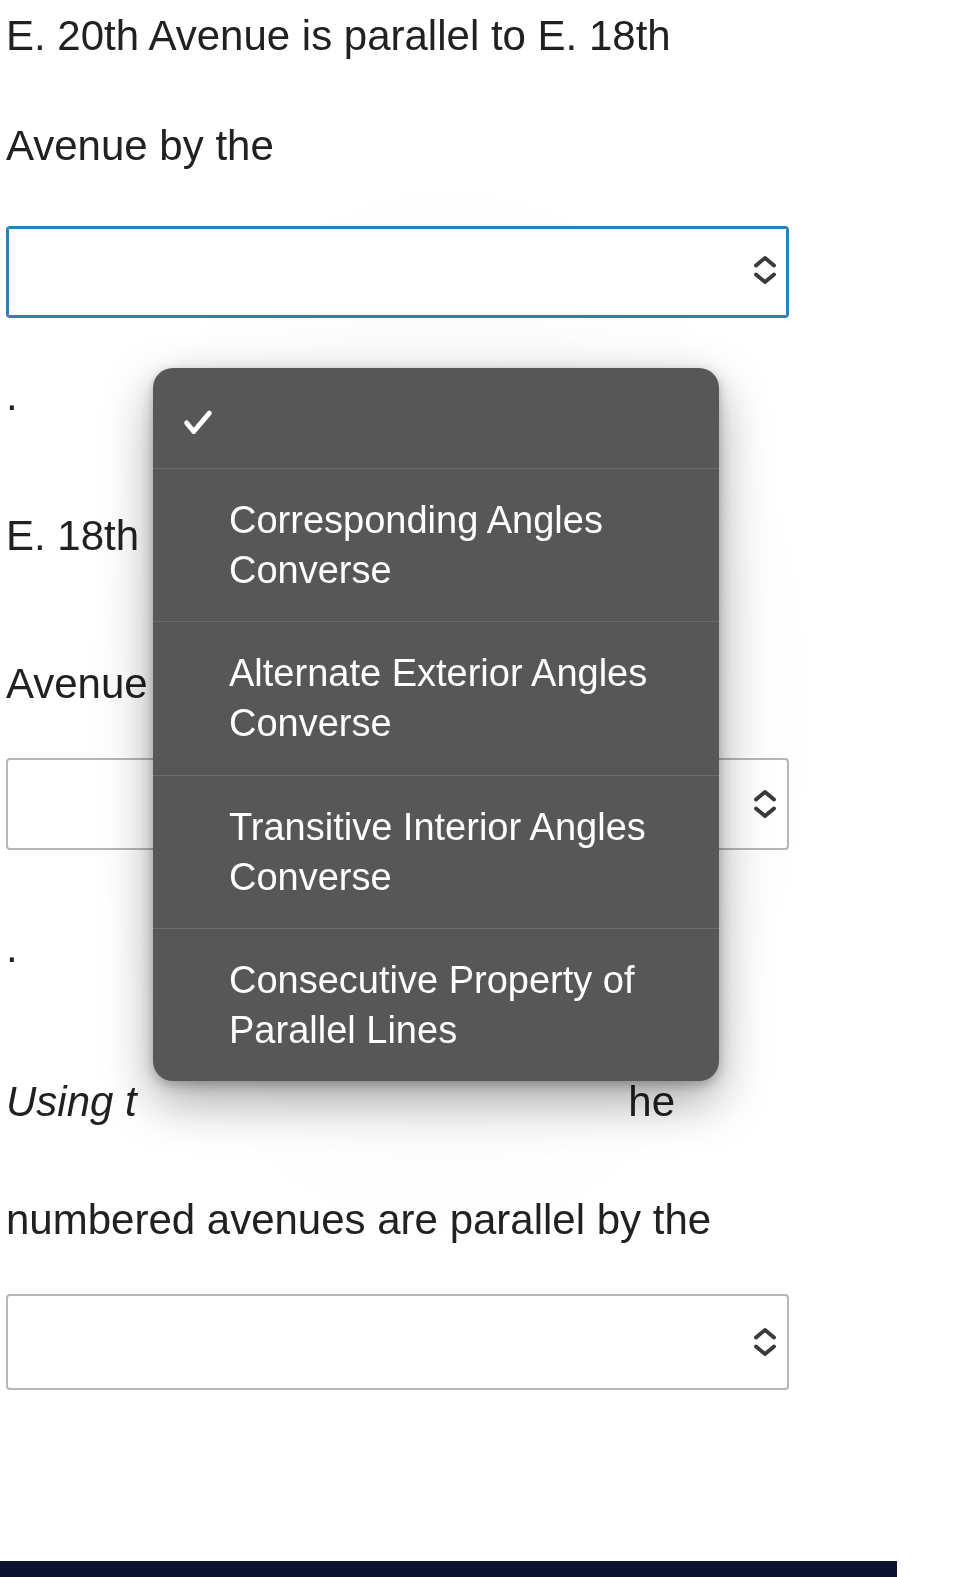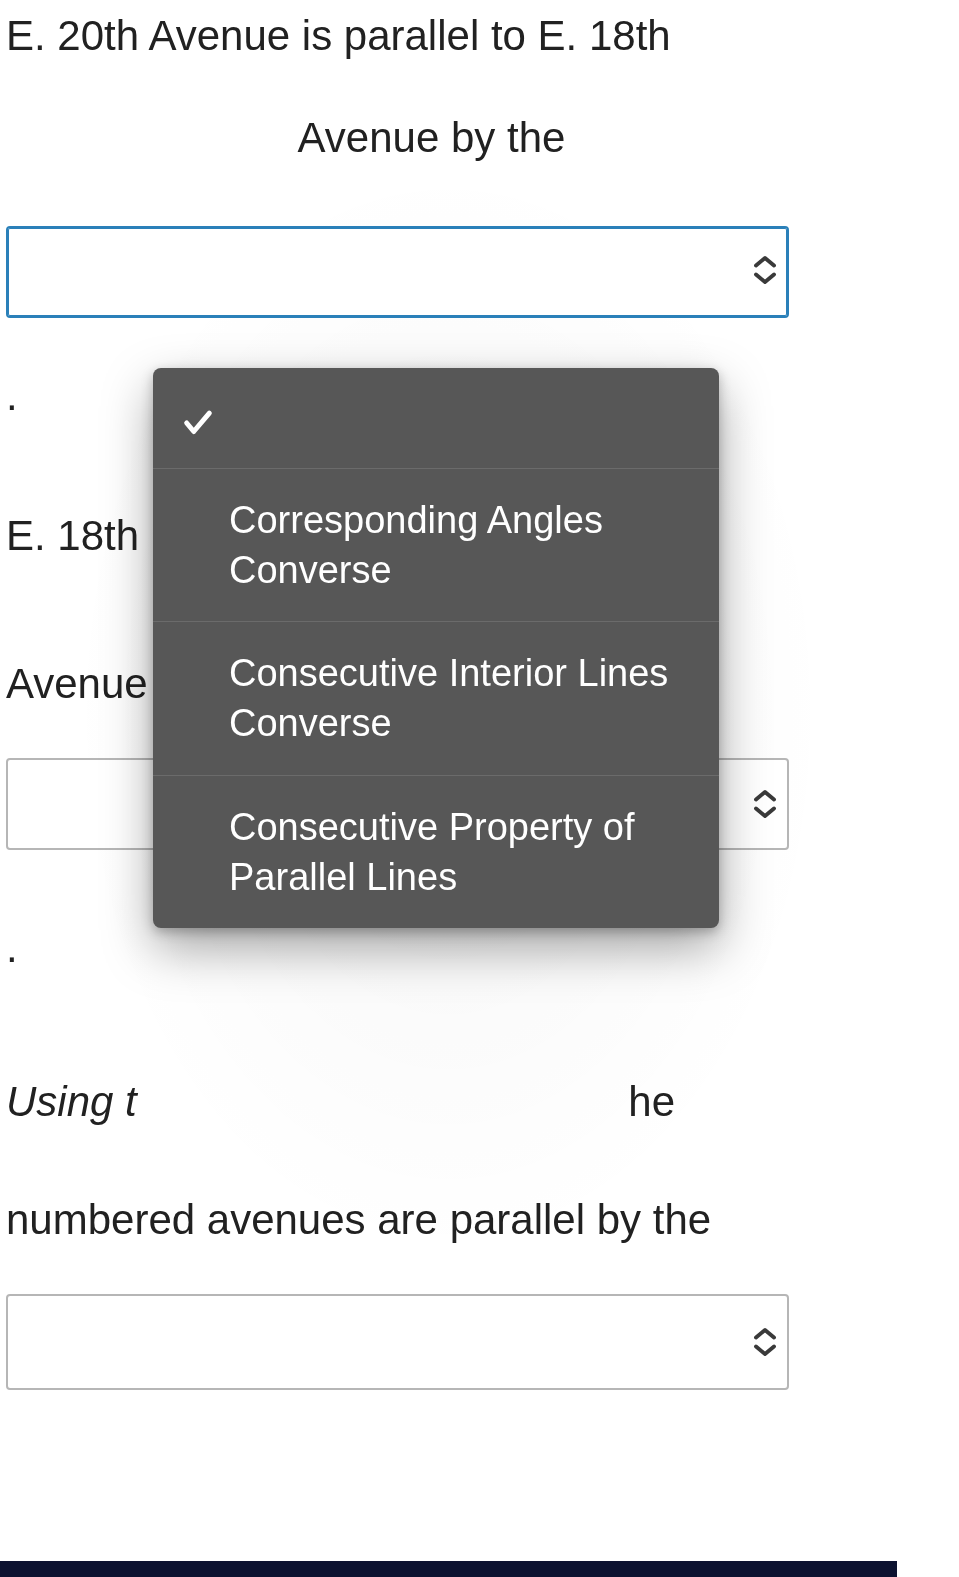--- a/index.html
+++ b/index.html
@@ -23,21 +23,21 @@
     line-height: 1.35;
     color: #212121;
   }
   .text-line {
     position: absolute;
     left: 6px;
     right: 40px;
   }
   
   .t1 { top: 8px; }
-  .t2 { top: 110px; text-align: center; }
+  .t2 { top: 118px; }
   .period1 { top: 368px; left: 6px; }
   .t3 { top: 508px; }   
   .t4 { top: 656px; }   
   .period2 { top: 920px; left: 6px; }  
   .t6 { top: 1192px; }  
   .line5-right {
     position: absolute;
     right: 222px;
     top: 1074px;
   }
@@ -86,21 +86,21 @@
   .stepper2 { top: 782px; right: 110px; }
   .stepper3 { top: 1320px; right: 110px; }
 
   
   .menu {
     position: absolute;
     left: 153px;
     top: 368px;
     width: 566px;
     background: #575757;
-    border-radius: 8px;
+    border-radius: 20px;
     box-shadow: 0 20px 50px rgba(0,0,0,0.35), 0 4px 12px rgba(0,0,0,0.25);
     overflow: hidden;
   }
   .menu-item {
     position: relative;
     padding: 26px 34px 26px 76px;
     color: #ffffff;
     font-size: 38px;
     line-height: 1.32;
     border-top: 1px solid rgba(255,255,255,0.12);
@@ -206,23 +206,26 @@
           </svg>
       </span>
       <span></span>
     </div>
 
     <div class="menu-item">
       <span>Corresponding Angles Converse</span>
     </div>
 
 
-
-    <div class="menu-item">
-      <span>Consecutive Interior Lines Converse</span>
+    <div class="menu-item">
+      <span>Alternate Exterior Angles Converse</span>
+    </div>
+
+    <div class="menu-item">
+      <span>Transitive Interior Angles Converse</span>
     </div>
 
     <div class="menu-item">
       <span>Consecutive Property of Parallel Lines</span>
     </div>
 
   </div>
 
   <div class="bottom-bar"></div>
 

